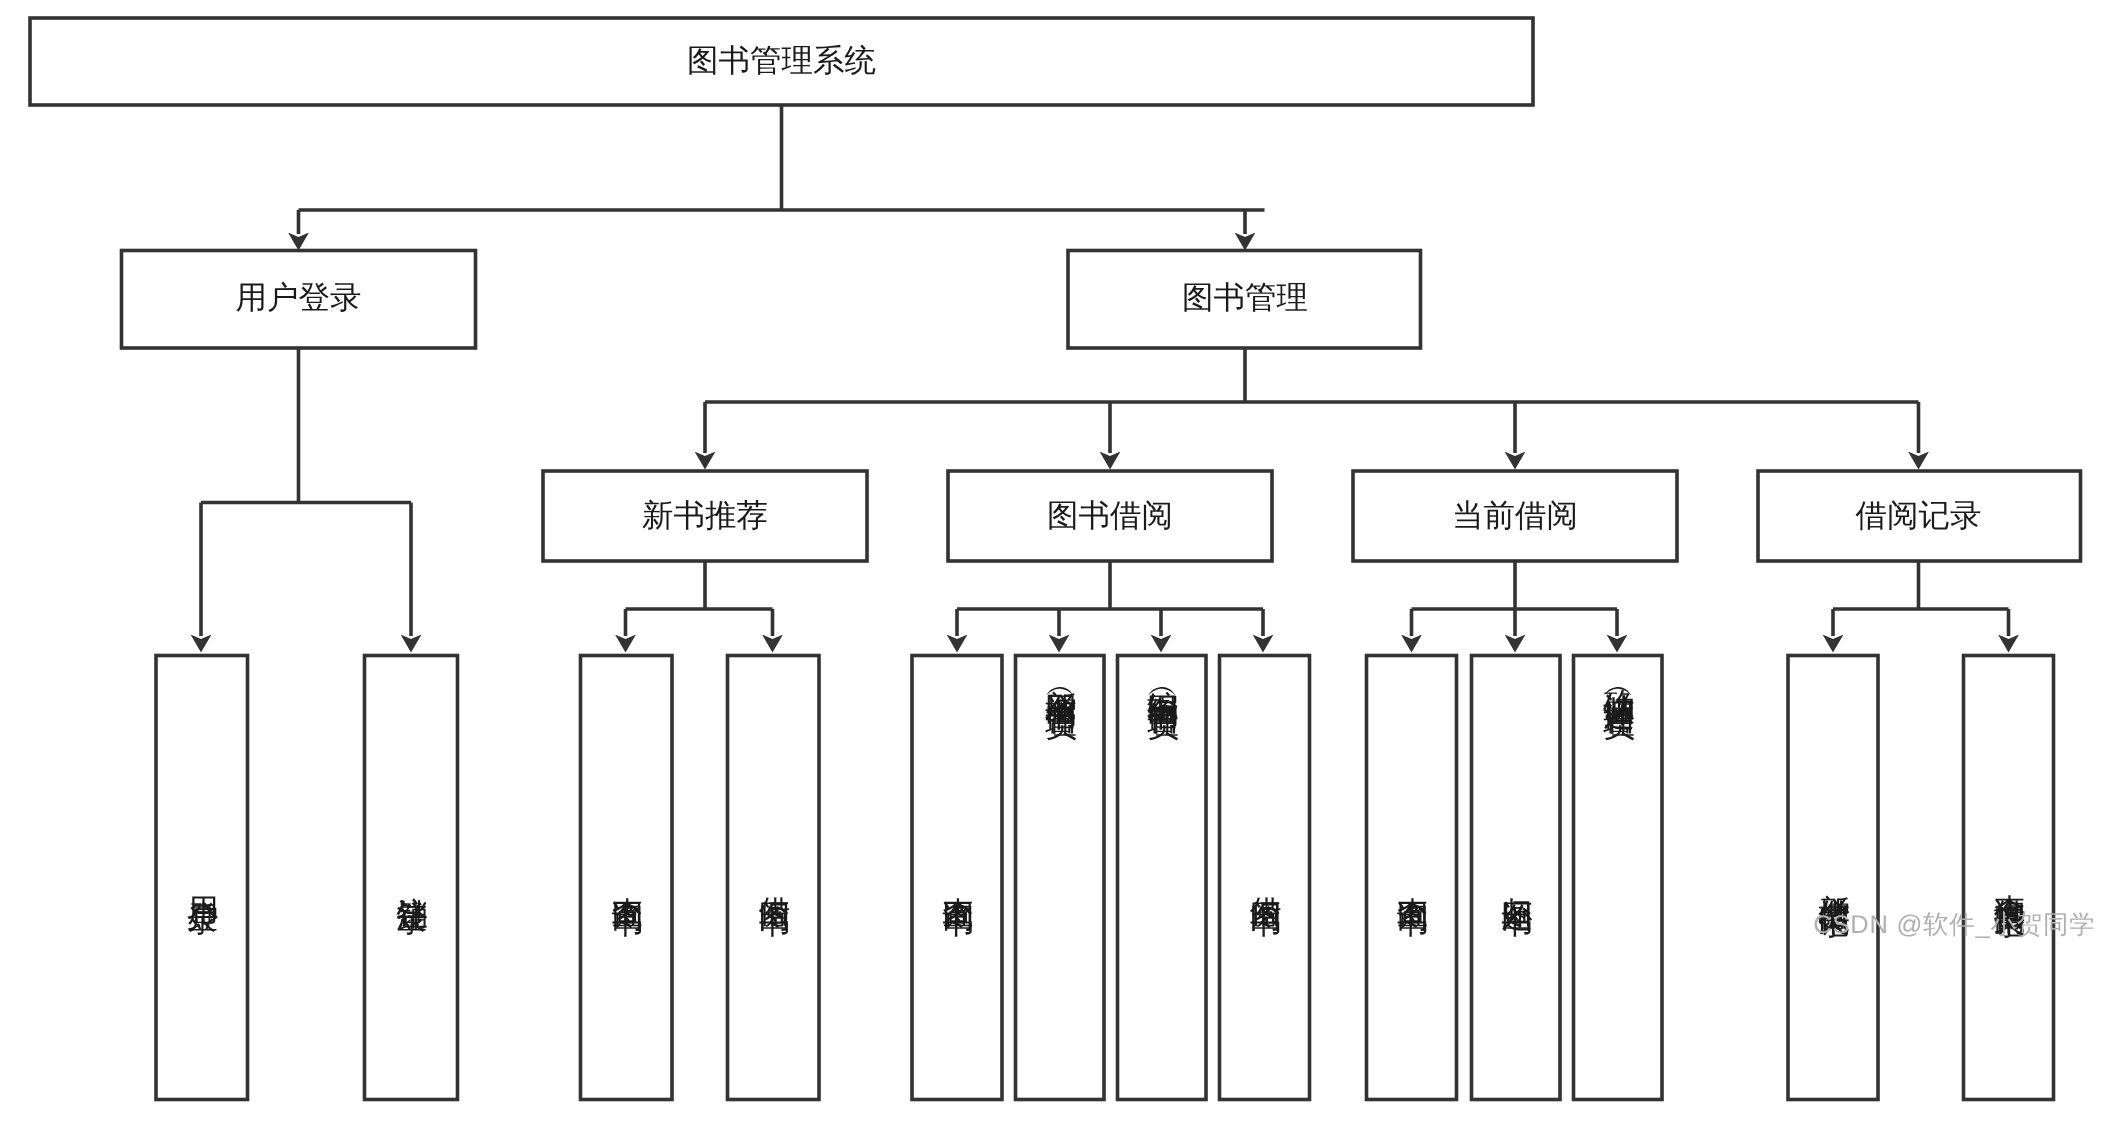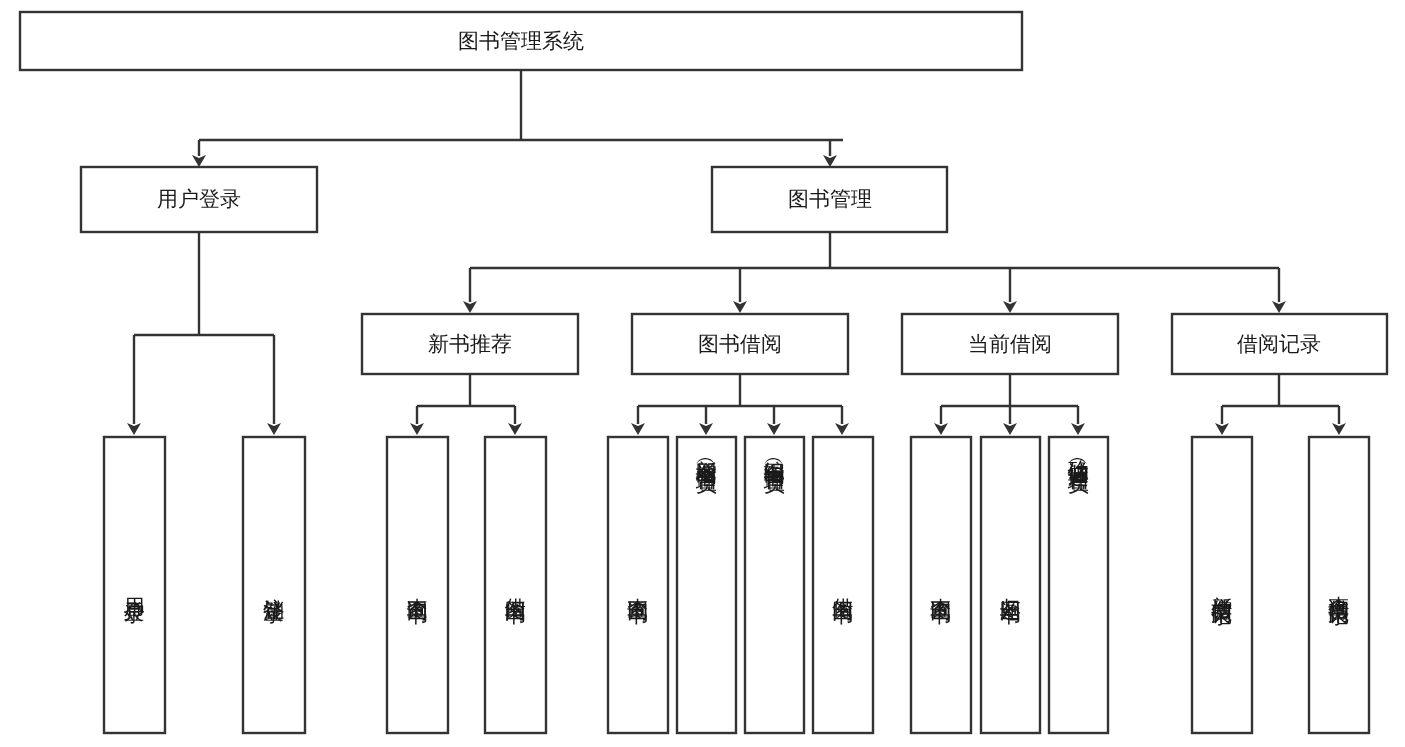--- a/index.html
+++ b/index.html
@@ -222,20 +222,21 @@
         <div class="vlabel" style="position:absolute;left:981px;top:0;width:59px;height:296px;">归还图书</div>
         <div class="vlabel vlabel-top" style="position:absolute;left:1049px;top:0;width:59px;height:296px;">确认归还（管理员）</div>
 
         <div class="vlabel" style="position:absolute;left:1192px;top:0;width:60px;height:296px;">新增借阅记录</div>
         <div class="vlabel" style="position:absolute;left:1309px;top:0;width:60px;height:296px;">查询借阅记录</div>
       </div>
     </foreignObject>
 
   </svg>
 
+  <div class="watermark">CSDN @软件_小贺同学</div>
 
 </div>
 
 <style>
   .vlabel {
     writing-mode: vertical-rl;
     text-orientation: upright;
     display: flex;
     align-items: center;
     justify-content: center;

